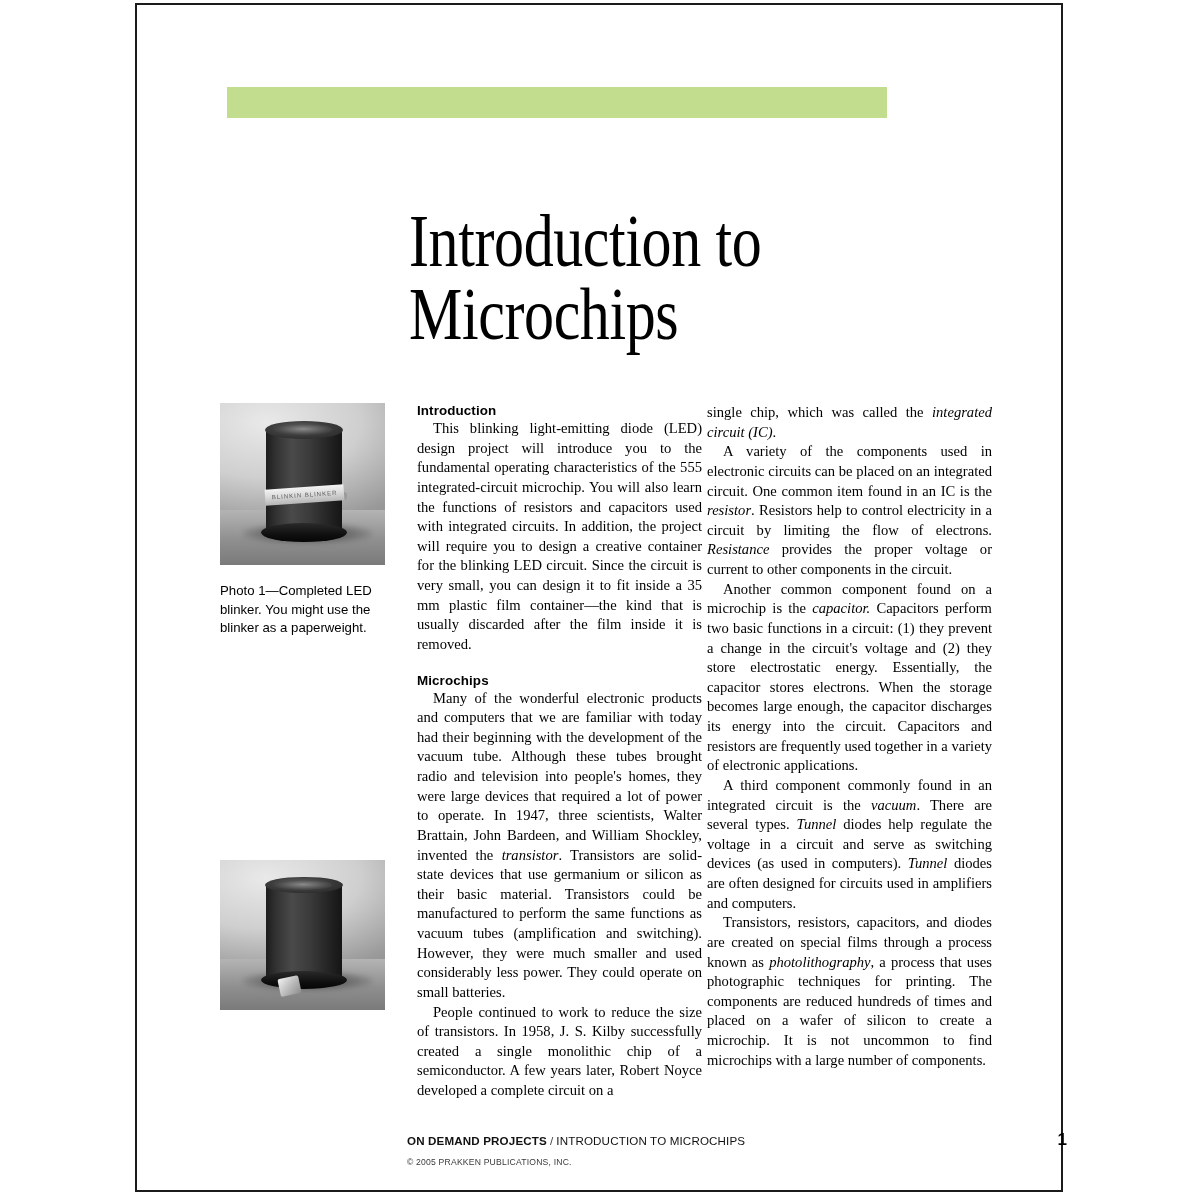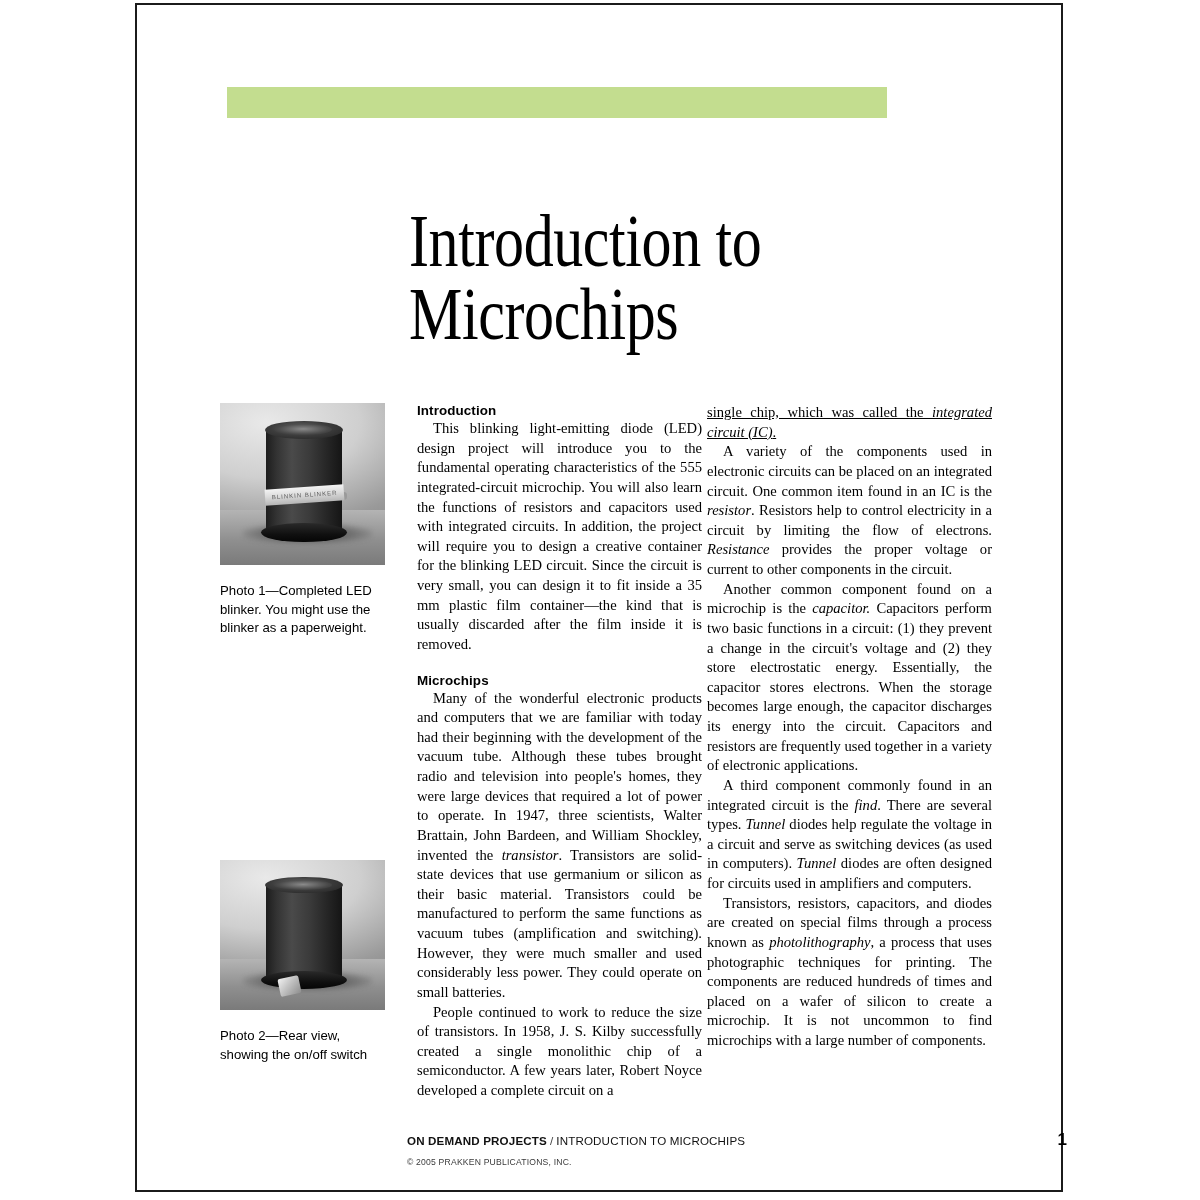--- a/index.html
+++ b/index.html
@@ -213,21 +213,21 @@
     font-family: "Liberation Serif", serif;
     font-size: 14.6px;
     line-height: 1.345;
     color: #000000;
     text-align: justify;
     text-indent: 16px;
     margin: 0;
     hyphens: auto;
     -webkit-hyphens: auto;
   }
-  .para.noindent { text-indent: 0; text-decoration: underline; }
+  .para.noindent { text-indent: 0; }
   .para em { font-style: italic; }
 
   
   #footer {
     position: absolute;
     left: 270px;
     top: 1125px;
     width: 660px;
   }
   #footer-line {
@@ -303,21 +303,20 @@
           <div class="photo-frame" id="photo-2-frame">
             <div class="photo-bg"></div>
             <div class="photo-floor"></div>
             <div class="can-shadow"></div>
             <div class="can-body"></div>
             <div class="can-top"></div>
             <div class="can-top-inner"></div>
             <div class="can-base"></div>
             <div class="can-switch-rear"></div>
           </div>
-          <div class="photo-caption">Photo 2—Rear view, showing the on/off switch</div>
         </div>
 
       </div>
 
       <div class="col" id="col-left">
 
         <h2 class="section-head">Introduction</h2>
         <p class="para">This blinking light-emitting diode (LED) design project will introduce you to the fundamental operating characteristics of the 555 integrated-circuit microchip. You will also learn the functions of resistors and capacitors used with integrated circuits. In addition, the project will require you to design a creative container for the blinking LED circuit. Since the circuit is very small, you can design it to fit inside a 35 mm plastic film container—the kind that is usually discarded after the film inside it is removed.</p>
 
         <h2 class="section-head spaced">Microchips</h2>
@@ -327,21 +326,21 @@
       </div>
 
       <div class="col" id="col-right">
 
         <p class="para noindent">single chip, which was called the <em>integrated circuit (IC)</em>.</p>
 
         <p class="para">A variety of the components used in electronic circuits can be placed on an integrated circuit. One common item found in an IC is the <em>resistor</em>. Resistors help to control electricity in a circuit by limiting the flow of electrons. <em>Resistance</em> provides the proper voltage or current to other components in the circuit.</p>
 
         <p class="para">Another common component found on a microchip is the <em>capacitor.</em> Capacitors perform two basic functions in a circuit: (1) they prevent a change in the circuit's voltage and (2) they store electrostatic energy. Essentially, the capacitor stores electrons. When the storage becomes large enough, the capacitor discharges its energy into the circuit. Capacitors and resistors are frequently used together in a variety of electronic applications.</p>
 
-        <p class="para">A third component commonly found in an integrated circuit is the <em>find</em>. There are several types. <em>Tunnel</em> diodes help regulate the voltage in a circuit and serve as switching devices (as used in computers). <em>Tunnel</em> diodes are often designed for circuits used in amplifiers and computers.</p>
+        <p class="para">A third component commonly found in an integrated circuit is the <em>vacuum</em>. There are several types. <em>Tunnel</em> diodes help regulate the voltage in a circuit and serve as switching devices (as used in computers). <em>Tunnel</em> diodes are often designed for circuits used in amplifiers and computers.</p>
 
         <p class="para">Transistors, resistors, capacitors, and diodes are created on special films through a process known as <em>photolithography</em>, a process that uses photographic techniques for printing. The components are reduced hundreds of times and placed on a wafer of silicon to create a microchip. It is not uncommon to find microchips with a large number of components.</p>
 
       </div>
 
     </div>
 
     <div id="footer">
       <div id="footer-line">
         <div id="footer-left"><span id="footer-brand">ON DEMAND PROJECTS</span><span id="footer-sep">/</span><span id="footer-section">INTRODUCTION TO MICROCHIPS</span></div>

